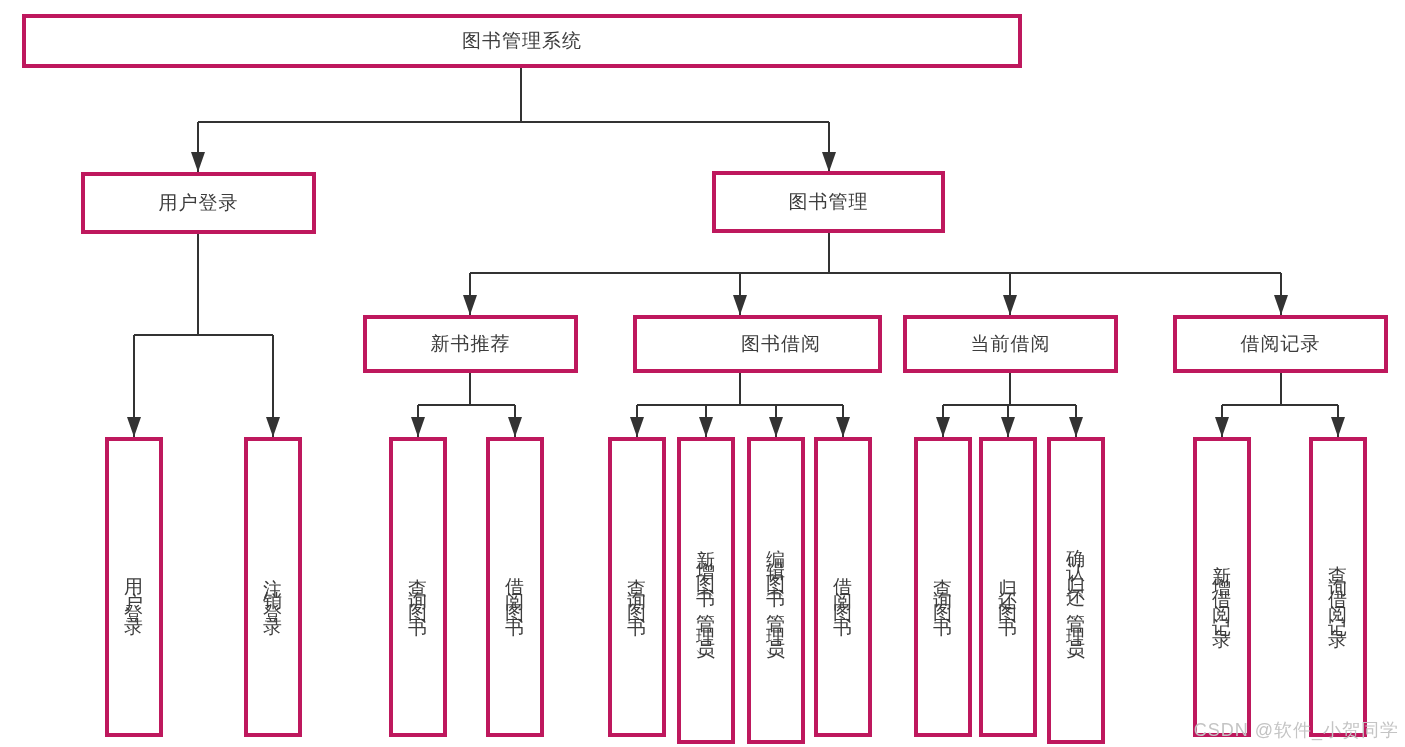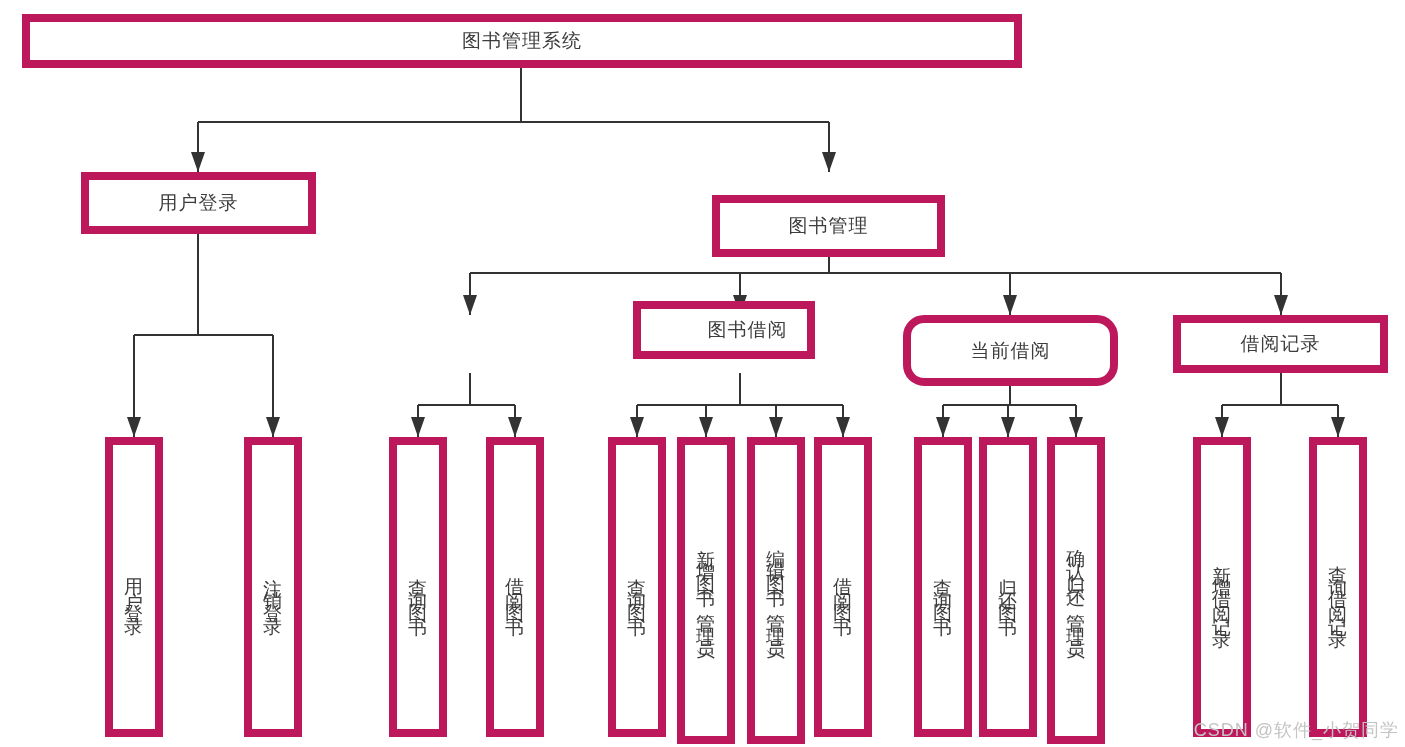--- a/index.html
+++ b/index.html
@@ -14,21 +14,21 @@
   svg.connectors{
     position:absolute;left:0;top:0;width:1405px;height:747px;
     pointer-events:none;z-index:0;
   }
   svg.connectors line{stroke:#333333;stroke-width:2;}
   svg.connectors .ah{fill:#333333;}
   .node{
     position:absolute;
     box-sizing:border-box;
     background:#ffffff;
-    border:8px solid #be185d;
+    border:4px solid #be185d;
     color:#3d3d3d;
     display:flex;align-items:center;justify-content:center;
     font-size:19px;
     z-index:1;
     letter-spacing:1px;
   }
   .node--v{
     writing-mode:vertical-rl;
     text-orientation:mixed;
     letter-spacing:13px;
@@ -97,28 +97,31 @@
     <line x1="1338" y1="405" x2="1338" y2="437" marker-end="url(#ah)"></line>
   </svg>
 
   <div class="node node--h" style="left:22px;top:14px;width:1000px;height:54px;">
     <span>图书管理系统</span>
   </div>
 
   <div class="node node--h" style="left:81px;top:172px;width:235px;height:62px;">
     <span>用户登录</span>
   </div>
-  <div class="node node--h" style="left:712px;top:171px;width:233px;height:62px;margin-top:24px;">
+  <div class="node node--h" style="left:712px;top:171px;width:233px;height:62px;">
     <span>图书管理</span>
   </div>
 
-  <div class="node node--h" style="left:633px;top:301px;width:182px;height:58px;padding-left:47px;">
+  <div class="node node--h" style="left:363px;top:315px;width:215px;height:58px;">
+    <span>新书推荐</span>
+  </div>
+  <div class="node node--h" style="left:633px;top:315px;width:249px;height:58px;padding-left:47px;">
     <span>图书借阅</span>
   </div>
-  <div class="node node--h" style="left:903px;top:315px;width:215px;height:71px;border-radius:21px;">
+  <div class="node node--h" style="left:903px;top:315px;width:215px;height:58px;">
     <span>当前借阅</span>
   </div>
   <div class="node node--h" style="left:1173px;top:315px;width:215px;height:58px;align-items:center;">
     <span>借阅记录</span>
   </div>
 
   <div class="node node--v" style="left:105px;top:437px;width:58px;height:300px;">
     <span>用户登录</span>
   </div>
   <div class="node node--v" style="left:244px;top:437px;width:58px;height:300px;">

